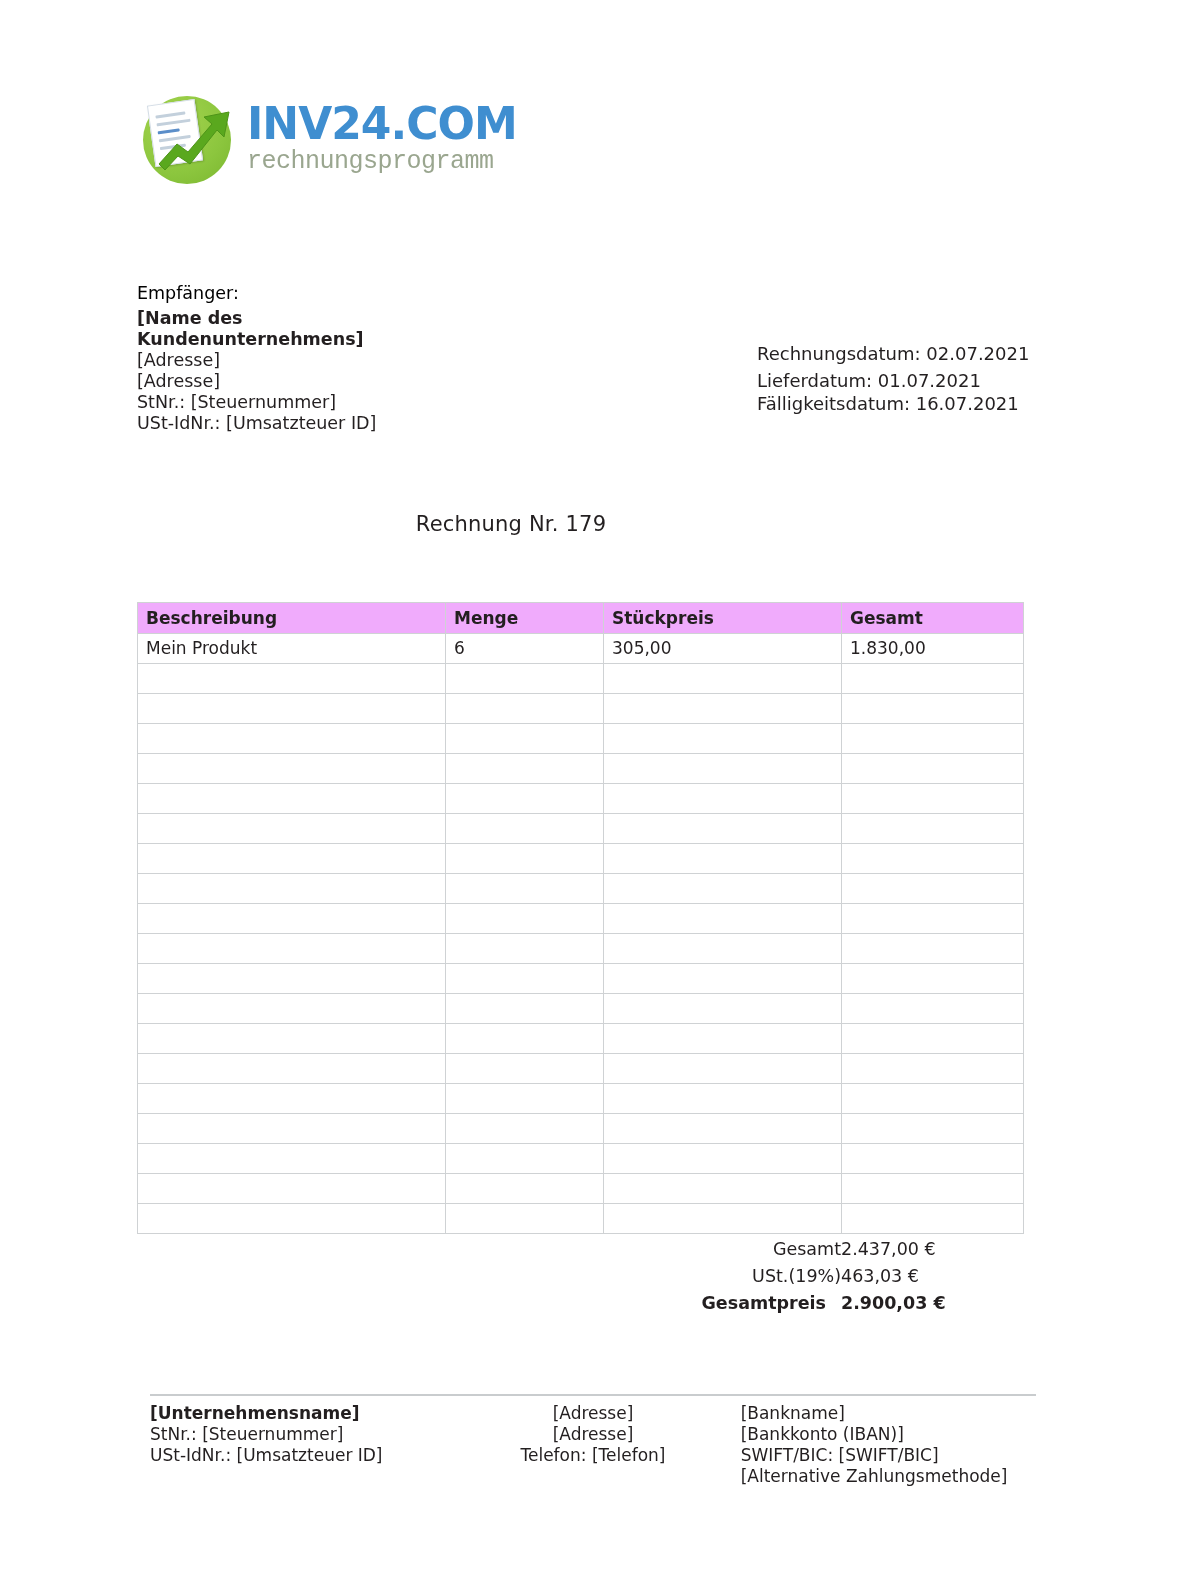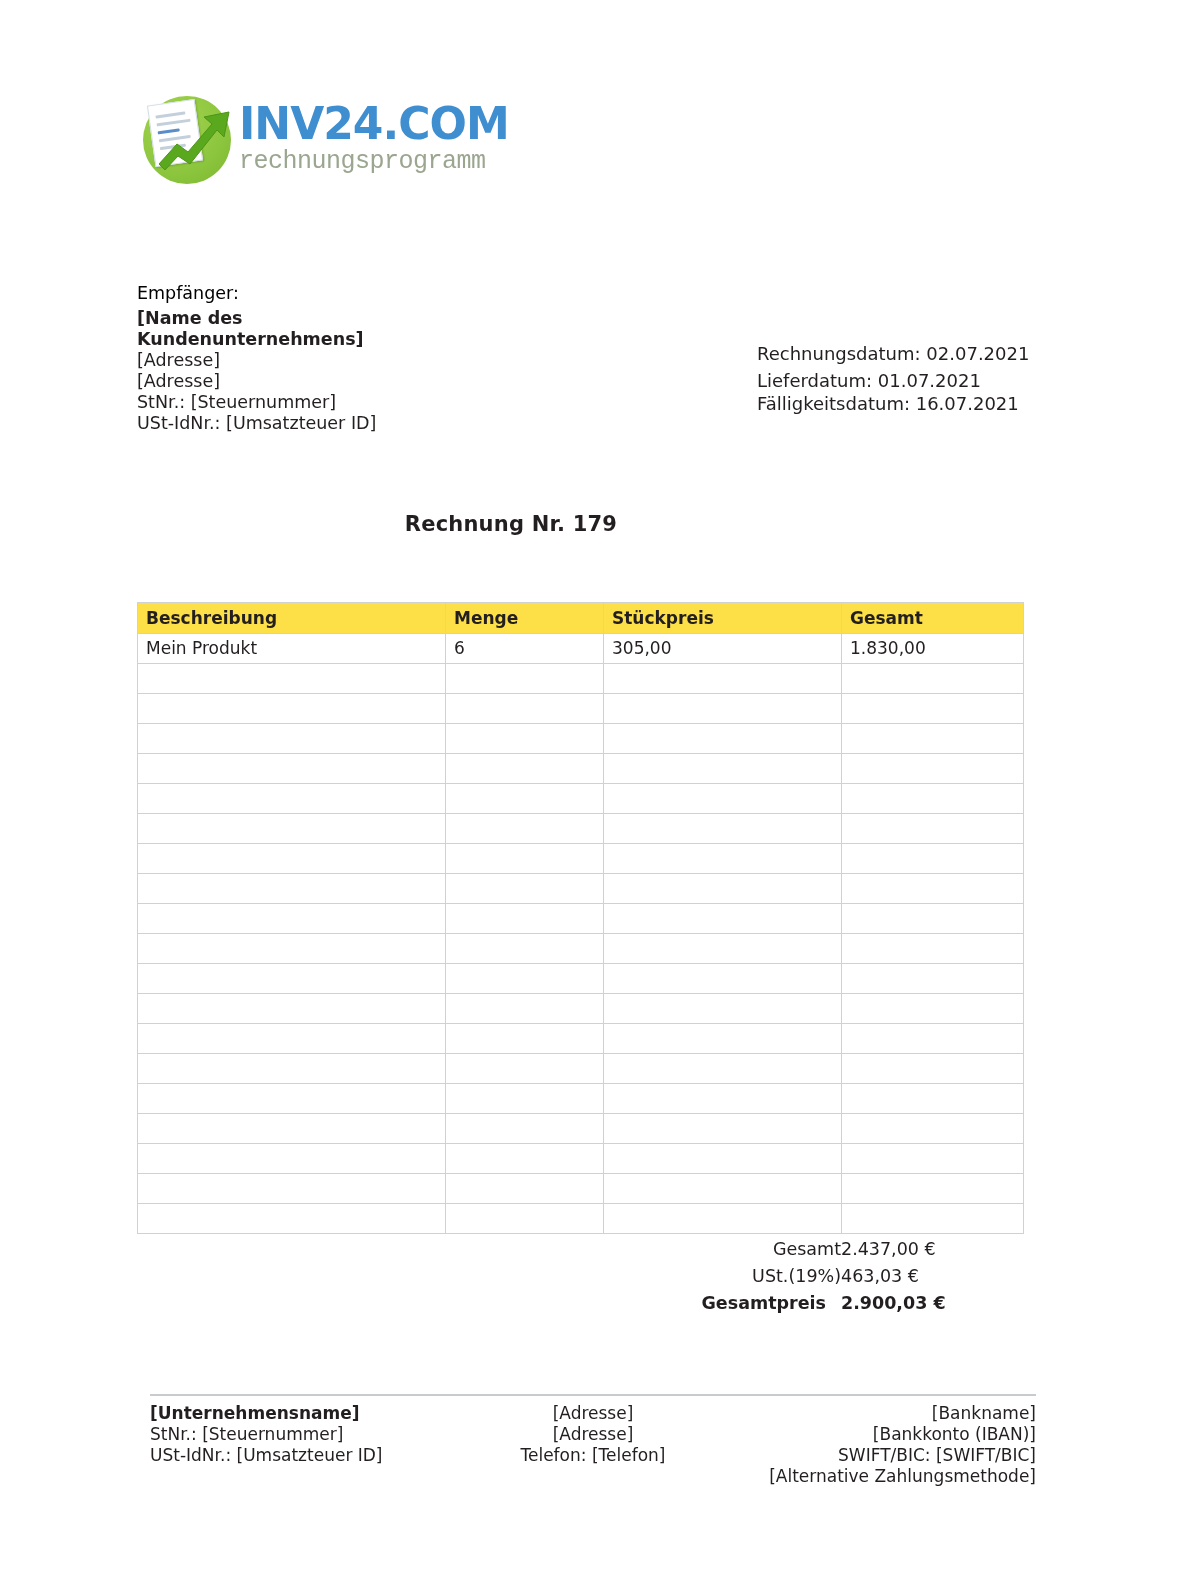--- a/index.html
+++ b/index.html
@@ -20,21 +20,21 @@
     padding: 0;
   }
 
   
   .logo-block {
     position: absolute;
     left: 137px;
     top: 88px;
     display: flex;
     align-items: center;
-    gap: 2px;
+    gap: 10px;
   }
   .logo-mark {
     position: relative;
     width: 102px;
     height: 100px;
     flex: 0 0 auto;
   }
   .logo-circle {
     position: absolute;
     left: 6px;
@@ -114,21 +114,21 @@
   }
   .dates-block div:first-child { margin-bottom: 4px; }
 
   
   .doc-title {
     position: absolute;
     left: 0; top: 512px;
     width: 1022px;
     text-align: center;
     font-size: 21px;
-    font-weight: 700;
+    font-weight: 400;
     color: #231f20;
     letter-spacing: .2px;
   }
 
   
   .items-table {
     position: absolute;
     left: 137px;
     top: 602px;
     width: 886px;
@@ -146,21 +146,21 @@
     border: 1px solid #cfd2d4;
     padding: 4px 8px;
     text-align: left;
     vertical-align: middle;
     height: 30px;
     color: #231f20;
     font-size: 17px;
     line-height: 21px;
   }
   .items-table th {
-    background: #fde047;
+    background: #f0abfc;
     font-weight: 700;
     height: 31px;
   }
   .items-table td.empty { height: 30px; }
 
   
   .totals {
     position: absolute;
     left: 137px;
     top: 1236px;
@@ -194,21 +194,21 @@
     padding-top: 7px;
     display: flex;
     font-size: 17px;
     line-height: 21px;
     color: #231f20;
     margin-left: 13px;
   }
   .footer-col { flex: 1 1 0; }
   .footer-col.left  { text-align: left; }
   .footer-col.mid   { text-align: center; }
-  .footer-col.right { text-align: right; }
+  .footer-col.right { text-align: left; }
   .footer-col .strong { font-weight: 700; }
 </style>
 </head>
 <body>
 
 <div class="page">
 
   <div class="logo-block">
     <div class="logo-mark">
       <div class="logo-circle"></div>

